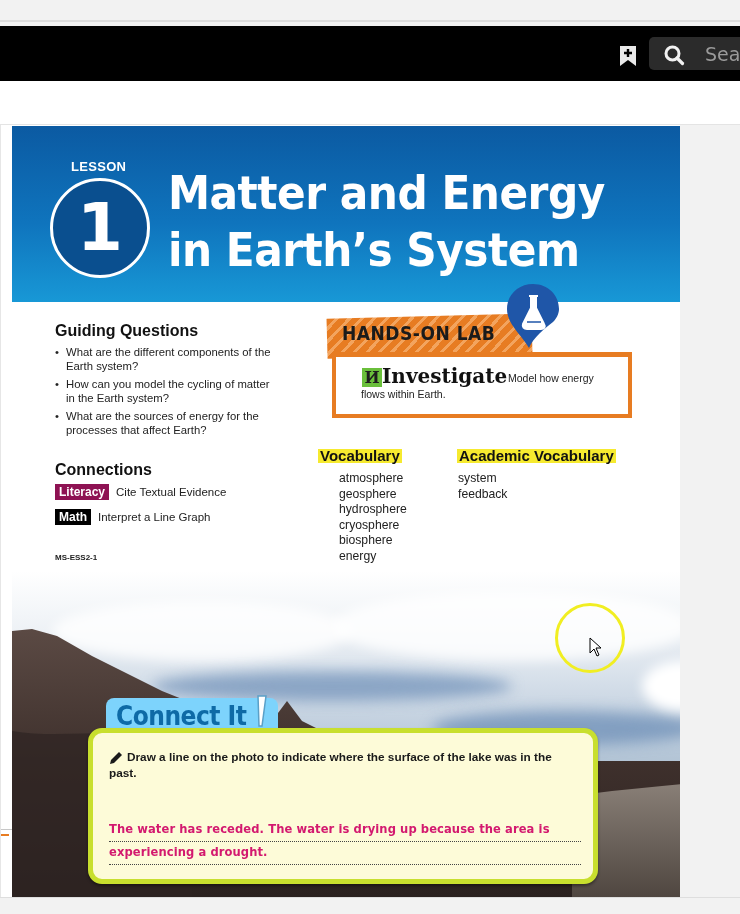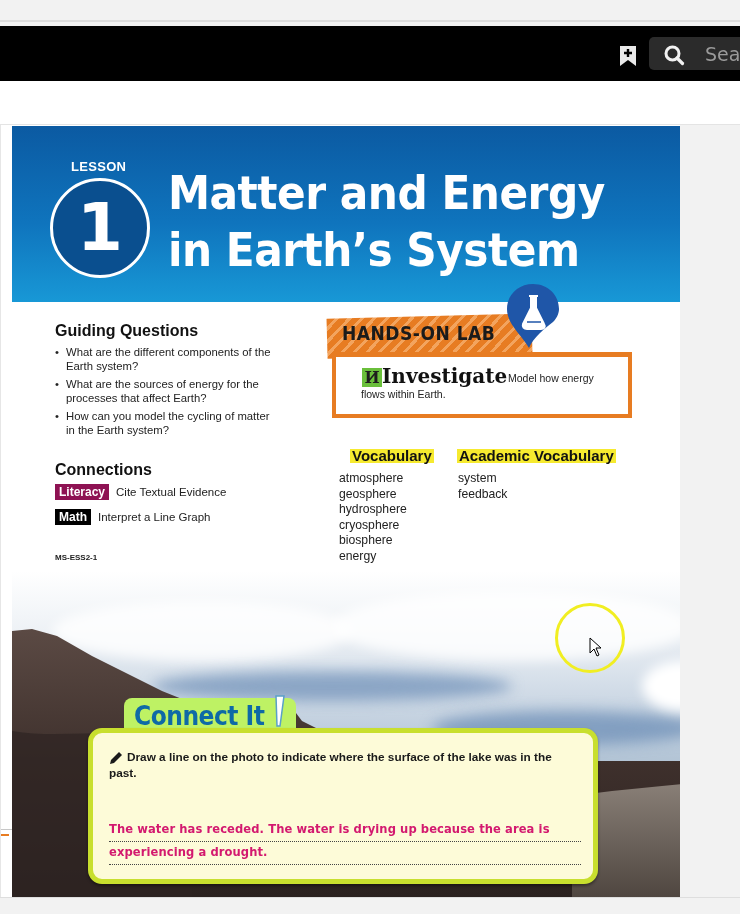--- a/index.html
+++ b/index.html
@@ -43,21 +43,21 @@
   .vocab-list { position: absolute; top: 345px; list-style: none; font-size: 12.2px; color: #222; line-height: 15.5px; }
 
   .photo { position: absolute; left: 0; top: 445px; width: 704px; height: 326px; overflow: hidden;
     background: linear-gradient(180deg, #ffffff 0%, #eef2f6 18%, #cfdae6 38%, #b6c7d8 55%, #a9bbcc 70%, #c9d2da 82%, #9aa3a8 100%); }
   .cloud { position: absolute; border-radius: 50%; background: rgba(255,255,255,0.8); filter: blur(6px); }
   .blue-streak { position: absolute; border-radius: 50%; background: rgba(80,120,170,0.55); filter: blur(7px); }
 
   .cursor-ring { position: absolute; left: 543px; top: 477px; width: 70px; height: 70px; border: 3px solid #f1ee22; border-radius: 50%; }
   .cursor { position: absolute; left: 577px; top: 511px; width: 14px; height: 20px; }
 
-  .connect-tab { position: absolute; left: 112px; top: 572px; width: 172px; height: 40px; background: #bef264; border-radius: 8px 8px 0 0; }
+  .connect-tab { position: absolute; left: 94px; top: 572px; width: 172px; height: 40px; background: #7dd3fc; border-radius: 8px 8px 0 0; }
   .connect-label { position: absolute; left: 10px; top: 3px; font-size: 26px; font-weight: bold; color: #0e6aa6; font-family: "DejaVu Sans Condensed", "DejaVu Sans", sans-serif; letter-spacing: -0.5px; }
   .bang { position: absolute; left: 146px; top: -4px; width: 16px; height: 46px; }
   .connect-box { position: absolute; left: 76px; top: 602px; width: 510px; height: 156px; background: #fdfbd8; border: 5px solid #c8df2e; border-radius: 14px; box-shadow: 0 2px 3px rgba(0,0,0,0.4); }
   .pencil { position: absolute; left: 16px; top: 18px; width: 14px; height: 14px; }
   .instr { position: absolute; left: 16px; top: 17px; width: 460px; font-size: 11.8px; font-weight: bold; color: #1a1a1a; line-height: 15.5px; text-indent: 18px; }
   .ccc { position: absolute; left: 16px; top: 57px; width: 480px; font-size: 11.8px; color: #222; line-height: 15px; }
   .ccc-label { color: #1eb1a4; margin-right: 5px; }
   .ans-line { position: absolute; left: 16px; width: 472px; height: 21px; border-bottom: 1px dotted #444; font-family: "DejaVu Sans Condensed", "DejaVu Sans", sans-serif; font-size: 12.8px; color: #d3196f; font-weight: bold; letter-spacing: 0.1px; white-space: nowrap; }
 
   .left-edge-mark { position: absolute; left: 0; top: 709px; width: 8px; height: 2px; background: #e77c22; }
@@ -95,22 +95,22 @@
       <div class="lesson-circle">1</div>
       <div class="title">
         <div>Matter and Energy</div>
         <div>in Earth’s System</div>
       </div>
     </div>
 
     <div class="gq-title">Guiding Questions</div>
     <ul class="gq-list">
       <li>What are the different components of the Earth system?</li>
+      <li>How can you model the cycling of matter in the Earth system?</li>
       <li>What are the sources of energy for the processes that affect Earth?</li>
-      <li>How can you model the cycling of matter in the Earth system?</li>
     </ul>
 
     <div class="conn-title">Connections</div>
     <div class="conn-row" style="top:358px;text-align:center;">
       <span class="tag" style="background:#8e1253;">Literacy</span>
       <span>Cite Textual Evidence</span>
     </div>
     <div class="conn-row" style="top:383px;">
       <span class="tag" style="background:#000000;">Math</span>
       <span>Interpret a Line Graph</span>
@@ -126,21 +126,21 @@
         <div class="lab-desc1">Model how energy</div>
         <div class="lab-desc2">flows within Earth.</div>
       </div>
     </div>
     <svg class="flask-pin" viewBox="0 0 56 68">
       <path d="M28 2 C13 2 2 13 2 27 C2 42 16 52 24 66 C28 56 40 46 48 40 C53 35 54 30 54 27 C54 13 43 2 28 2 Z" fill="#1f56a8"></path>
       <path d="M24 14 H33 M26 14 V26 L18 42 C17 45 19 47 22 47 H36 C39 47 41 45 39 42 L31 26 V14" fill="#fff" stroke="#fff" stroke-width="2" stroke-linejoin="round"></path>
       <path d="M22 40 H36" stroke="#1f56a8" stroke-width="1.5"></path>
     </svg>
 
-    <div class="vocab-head" style="left:338px;">Vocabulary</div>
+    <div class="vocab-head" style="left:306px;">Vocabulary</div>
     <ul class="vocab-list" style="left:327px;">
       <li>atmosphere</li>
       <li>geosphere</li>
       <li>hydrosphere</li>
       <li>cryosphere</li>
       <li>biosphere</li>
       <li>energy</li>
     </ul>
     <div class="vocab-head" style="left:445px;">Academic Vocabulary</div>
     <ul class="vocab-list" style="left:446px;">

